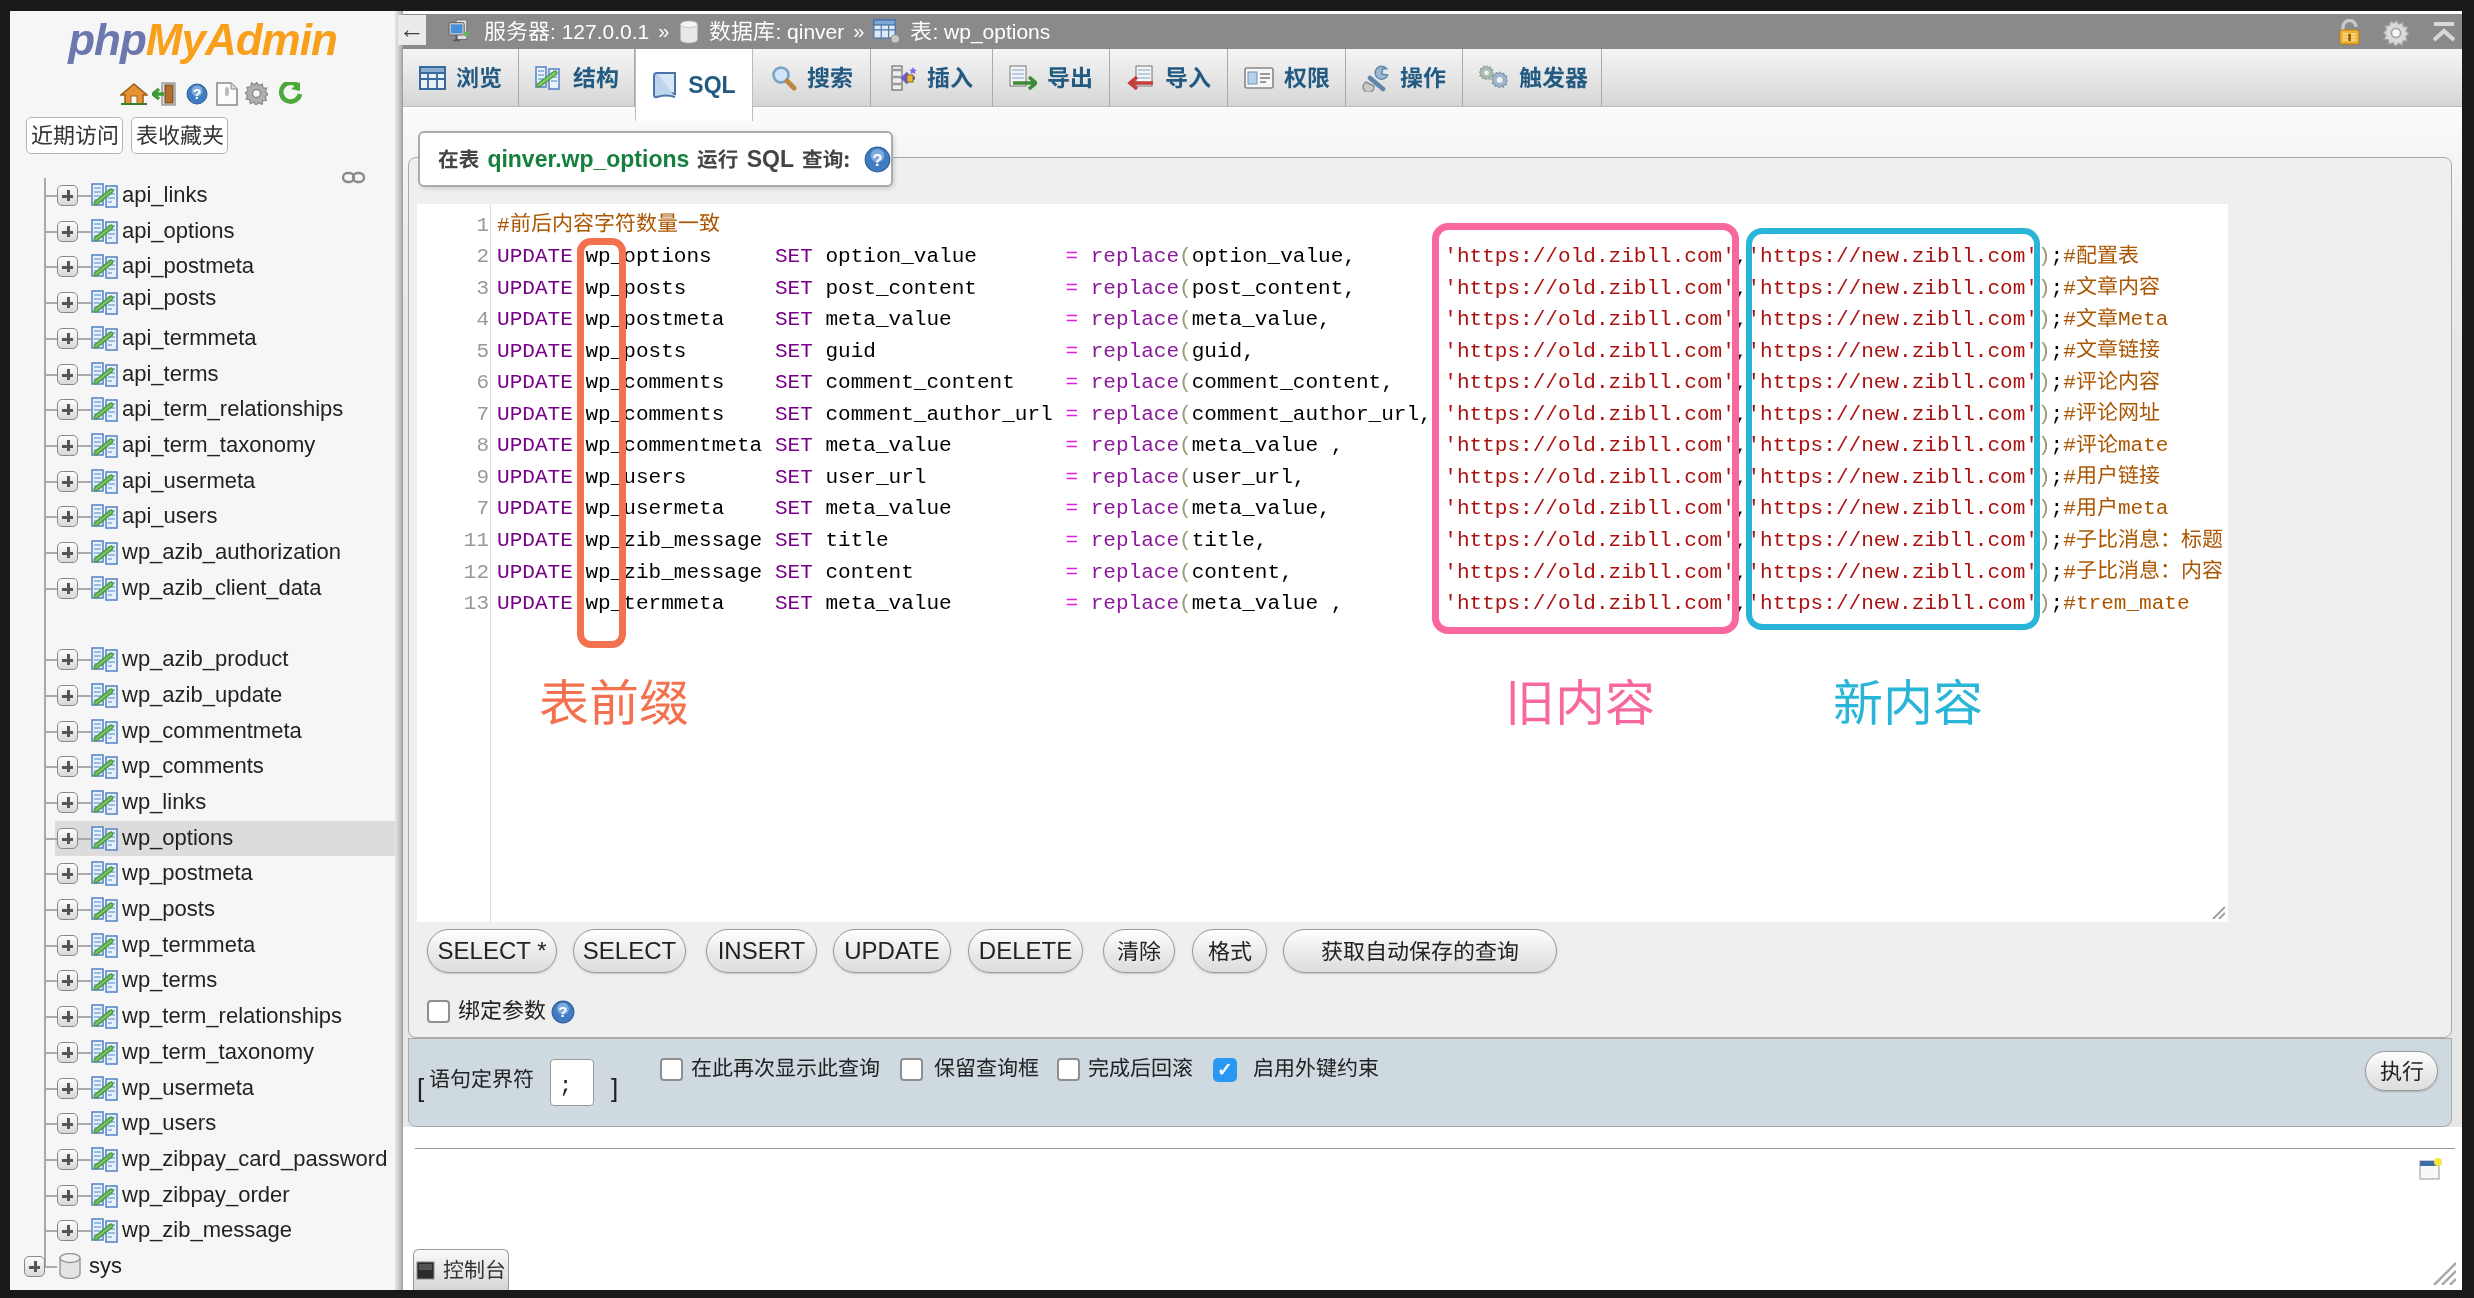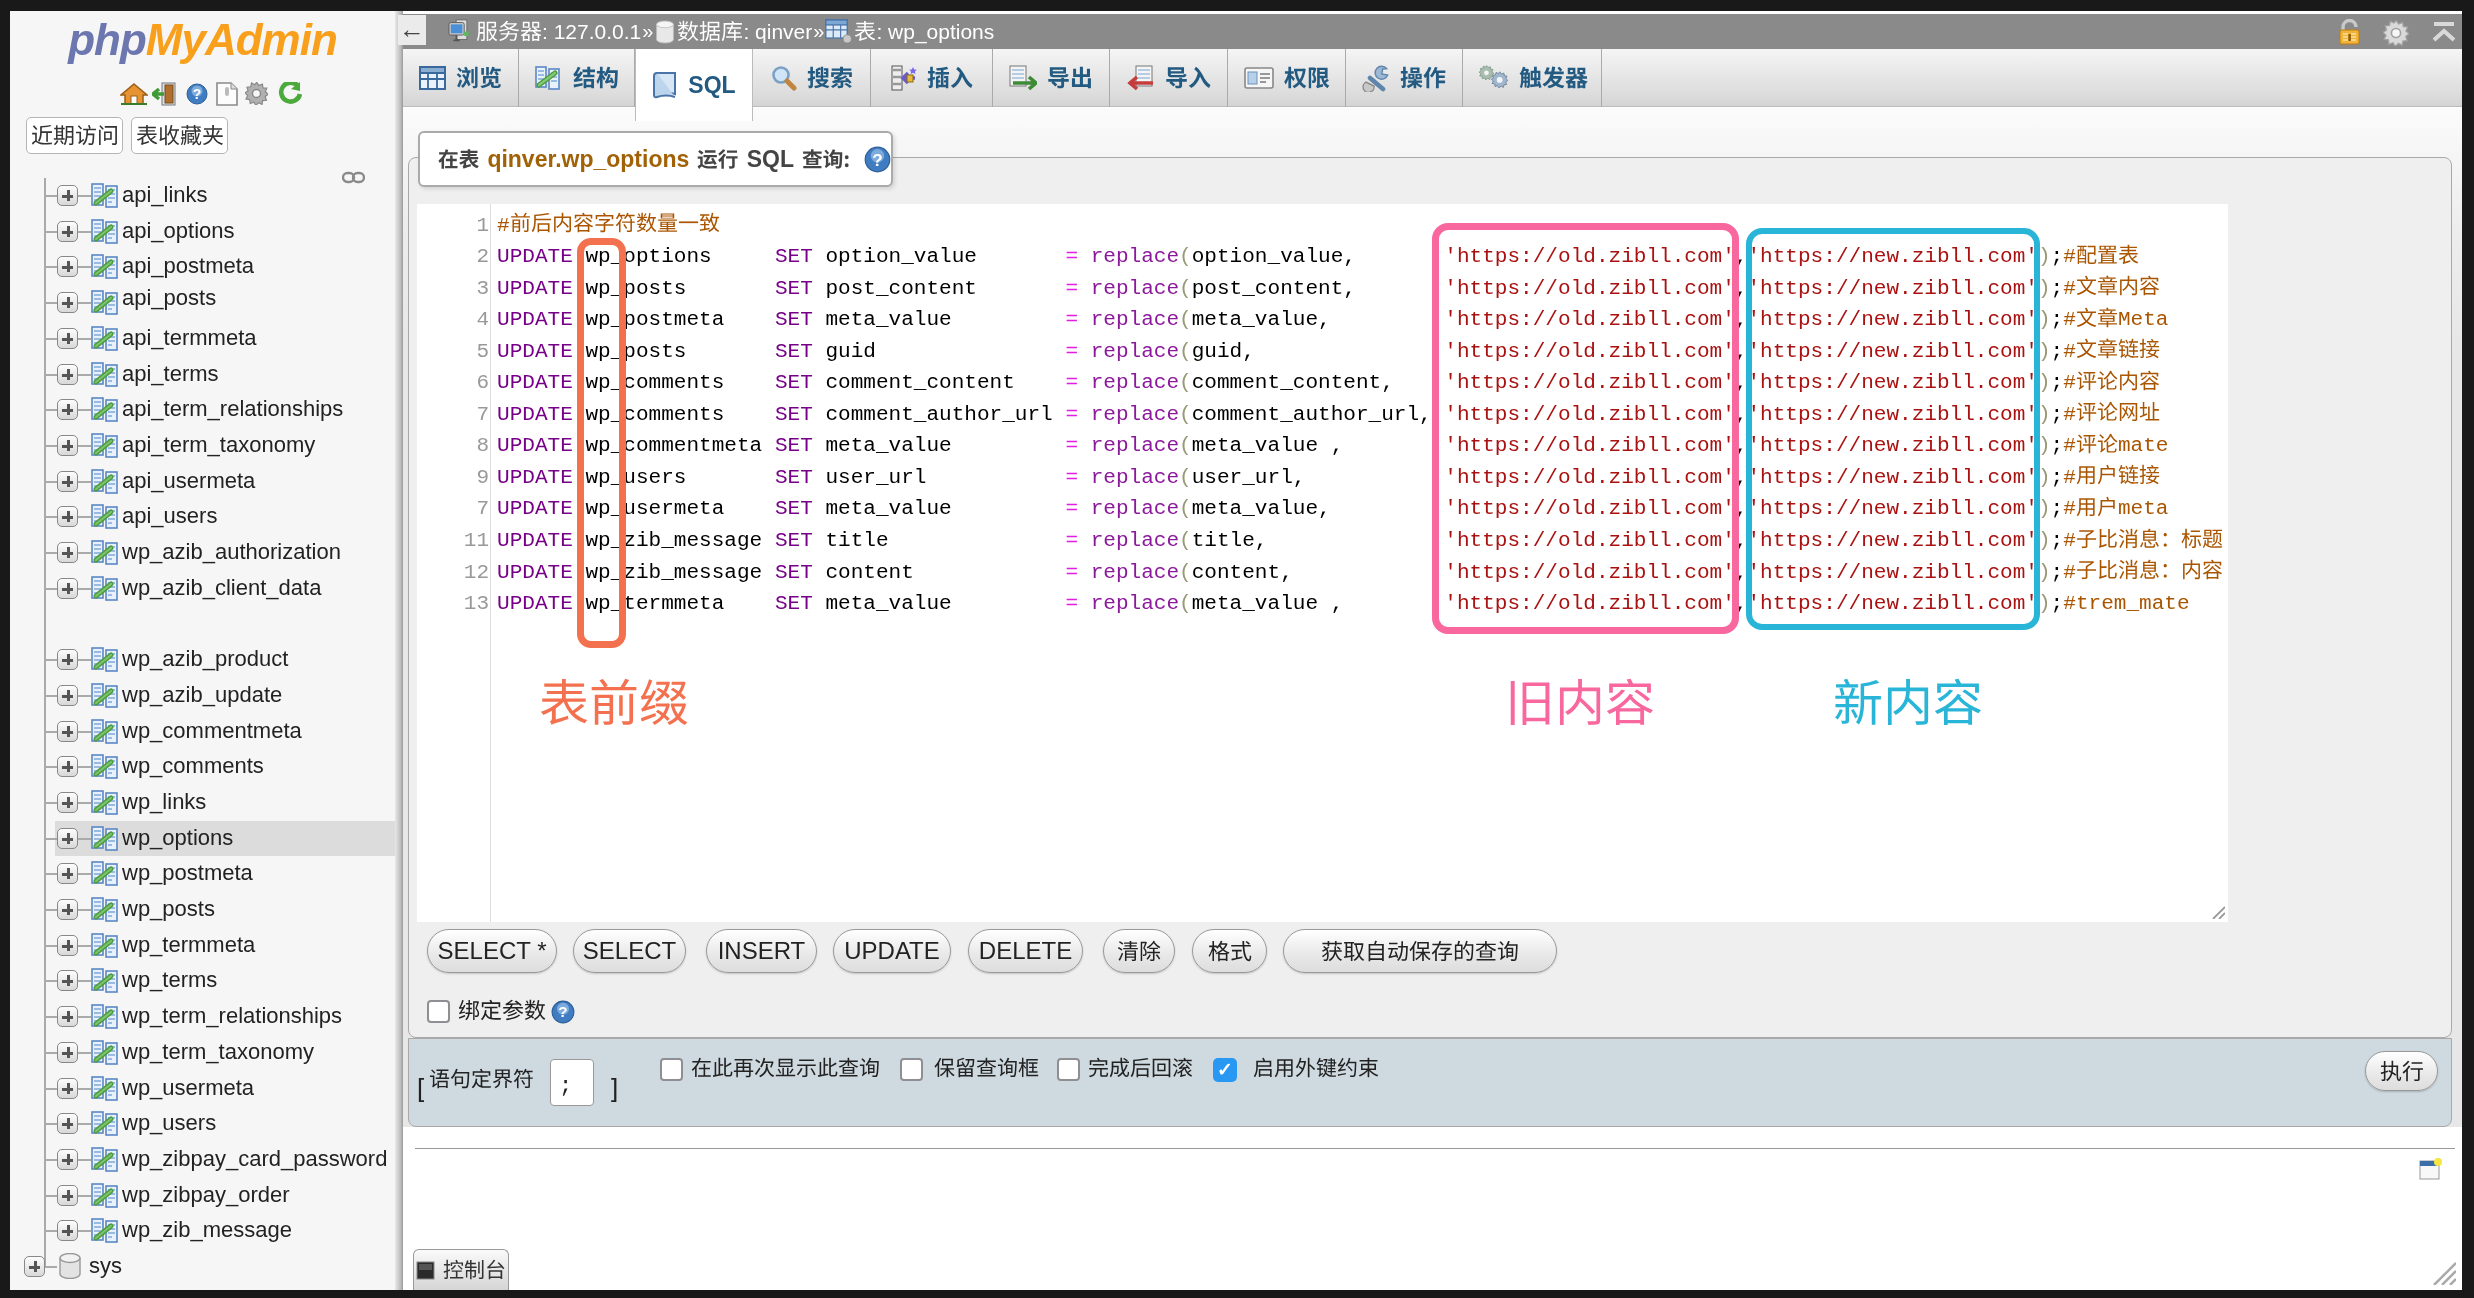--- a/index.html
+++ b/index.html
@@ -3,21 +3,21 @@
 *{margin:0;padding:0;box-sizing:border-box}
 html,body{width:2474px;height:1298px;overflow:hidden}
 body{background:#191919;font-family:"Liberation Sans",sans-serif;-webkit-font-smoothing:antialiased}
 #page{position:absolute;left:10px;top:11px;width:2452px;height:1279px;background:#fff;overflow:hidden}
 #sidebar{position:absolute;left:0;top:0;width:385px;height:100%;background:#f6f6f6}
 #sep{position:absolute;left:385px;top:0;width:8px;height:100%;background:linear-gradient(90deg,#e8e8e8,#bdbdbd 70%,#9a9a9a)}
 #main{position:absolute;left:393px;top:0;width:2059px;height:100%;background:#fff}
 #topbar{position:absolute;left:0;top:3px;width:2059px;height:35px;background:#8a8a8a}
 #backbtn{position:absolute;left:-5px;top:1px;width:28px;height:30px;background:#ebebeb;color:#444;
  font-size:26px;line-height:28px;text-align:center}
-#crumb{position:absolute;left:45px;top:0;height:35px;display:flex;align-items:center;gap:1px;color:#fff;font-size:21px;white-space:pre}
+#crumb{position:absolute;left:45px;top:0;height:35px;display:flex;align-items:center;gap:9px;color:#fff;font-size:21px;white-space:pre}
 #tabbar{position:absolute;left:0;top:38px;width:2059px;height:58px;background:linear-gradient(180deg,#f5f5f5,#dcdcdc 80%,#d4d4d4);border-bottom:1px solid #bbb}
 .tab{position:absolute;top:0;height:58px;border-right:1px solid #aaa;display:flex;align-items:center;justify-content:center;gap:10px}
 .tab span{color:#235a81;font-weight:bold;font-size:23px}
 #tabsql{background:#fff;height:72px;border-right:1px solid #bbb;border-left:1px solid #bbb;z-index:3}
 #fieldset{position:absolute;left:5px;top:146px;width:2044px;height:881px;background:#efefef;border:1px solid #a9a9a9;border-radius:8px}
 #footbar{position:absolute;left:5px;top:1027px;width:2044px;height:89px;background:#cfd9e0;border:1px solid #a9a9a9;border-radius:0 0 8px 8px;z-index:2}
 #legend{position:absolute;left:15px;top:120px;width:475px;height:56px;background:#fff;border:2px solid #aaa;border-radius:6px;
  box-shadow:2px 2px 4px rgba(0,0,0,.12);z-index:4;display:flex;align-items:center;padding-left:18px;gap:8px}
 #editor{position:absolute;left:14px;top:193px;width:1811px;height:718px;background:#fff;z-index:1}
 #gutter{position:absolute;left:0;top:0;width:74px;height:100%;background:#fff;border-right:1px solid #ddd}
@@ -702,21 +702,21 @@
       </div>
       <div style="position:absolute;left:0;top:97px;width:2059px;height:1019px;background:linear-gradient(180deg,#fbfbfb,#ededed 120px,#e7e7e7 240px,#e7e7e7)"></div>
       <div id="fieldset"></div>
       <div id="legend">
         <svg width="44.0" height="22.7" viewBox="0 0 44.0 22.7" style="vertical-align:-3.3px;">
           <g fill="#444" transform="translate(0,19.36) scale(0.02200,-0.02200)">
             <use href="#Gb59" x="0"></use>
             <use href="#Gb60" x="1000"></use>
           </g>
         </svg>
-        <b style="font-size:23px;color:#a16207">qinver.wp_options</b>
+        <b style="font-size:23px;color:#15803d">qinver.wp_options</b>
         <svg width="44.0" height="22.7" viewBox="0 0 44.0 22.7" style="vertical-align:-3.3px;">
           <g fill="#444" transform="translate(0,19.36) scale(0.02200,-0.02200)">
             <use href="#Gb61" x="0"></use>
             <use href="#Gb62" x="1000"></use>
           </g>
         </svg>
         <b style="font-size:23px;color:#444">SQL</b>
         <svg width="51.1" height="22.7" viewBox="0 0 51.1 22.7" style="vertical-align:-3.3px;">
           <g fill="#444" transform="translate(0,19.36) scale(0.02200,-0.02200)">
             <use href="#Gb63" x="0"></use>

